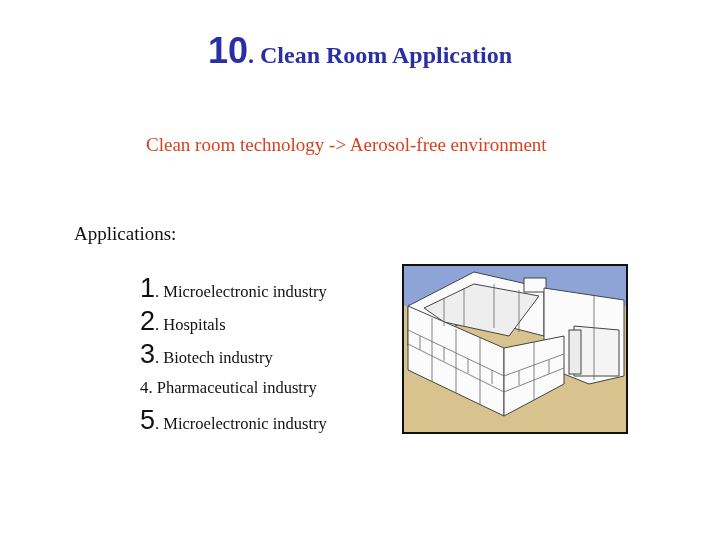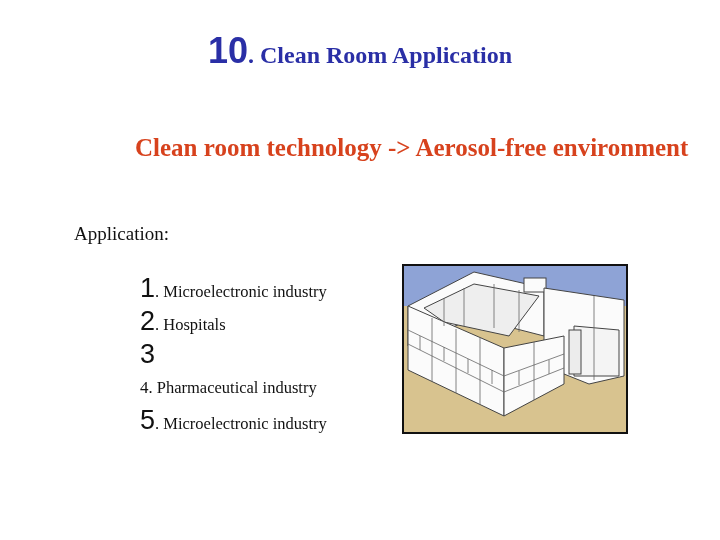--- a/index.html
+++ b/index.html
@@ -7,22 +7,22 @@
     width: 720px; height: 540px; background: #ffffff; position: relative; overflow: hidden;
     font-family: "Liberation Serif", serif;
   }
   .title {
     position: absolute; left: 0; width: 720px; top: 30px; text-align: center;
     color: #2a2fa6; white-space: nowrap;
   }
   .title .num { font-family: "Liberation Sans", sans-serif; font-weight: bold; font-size: 36px; }
   .title .txt { font-family: "Liberation Serif", serif; font-weight: bold; font-size: 24px; }
   .subtitle {
-    position: absolute; left: 135px; top: 134px;
-    font-family: "Liberation Serif", serif; font-weight: bold; font-size: 25px; color: #d7421d;
+    position: absolute; left: 146px; top: 134px;
+    font-family: "Liberation Serif", serif; font-weight: normal; font-size: 19px; color: #d7421d;
     white-space: nowrap;
   }
   .apps-label {
     position: absolute; left: 74px; top: 223px; font-size: 19px; color: #111;
   }
   .list { position: absolute; left: 140px; top: 272px; margin: 0; padding: 0; list-style: none; }
   .list li { height: 33px; display: flex; align-items: baseline; color: #111; white-space: nowrap; }
   .list .n { font-family: "Liberation Sans", sans-serif; font-size: 27px; line-height: 33px; }
   .list .n.small { font-family: "Liberation Serif", serif; font-size: 17px; }
   .list .t { font-family: "Liberation Serif", serif; font-size: 16.5px; }
@@ -33,33 +33,34 @@
 </style>
 </head>
 <body>
 
 <div class="title">
   <span class="num">10</span><span class="txt">. Clean Room Application</span>
 </div>
 
 <div class="subtitle">Clean room technology -&gt; Aerosol-free environment</div>
 
-<div class="apps-label">Application:</div>
+<div class="apps-label">Applications:</div>
 
 <ul class="list">
   <li>
       <span class="n">1</span>
       <span class="t">. Microelectronic industry</span>
     </li>
   <li>
       <span class="n">2</span>
       <span class="t">. Hospitals</span>
     </li>
   <li>
       <span class="n">3</span>
+      <span class="t">.  Biotech industry</span>
     </li>
   <li>
       <span class="n small">4</span>
       <span class="t">. Pharmaceutical industry</span>
     </li>
   <li>
       <span class="n">5</span>
       <span class="t">. Microelectronic industry</span>
     </li>
 </ul>

